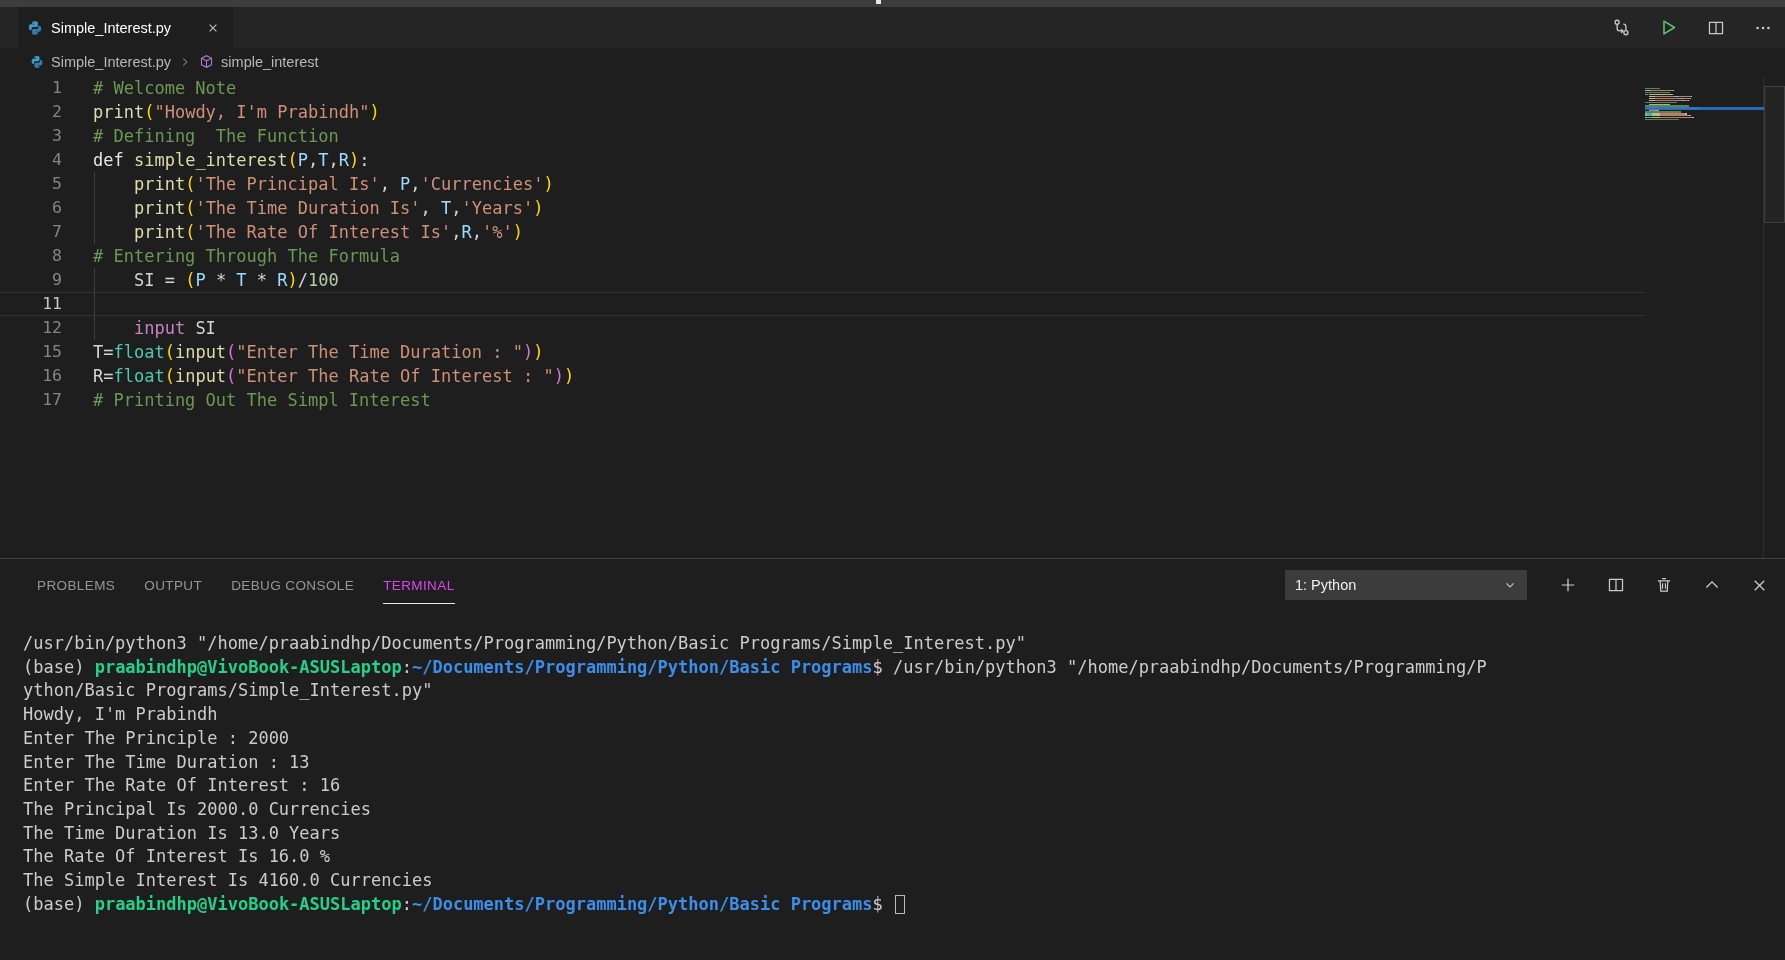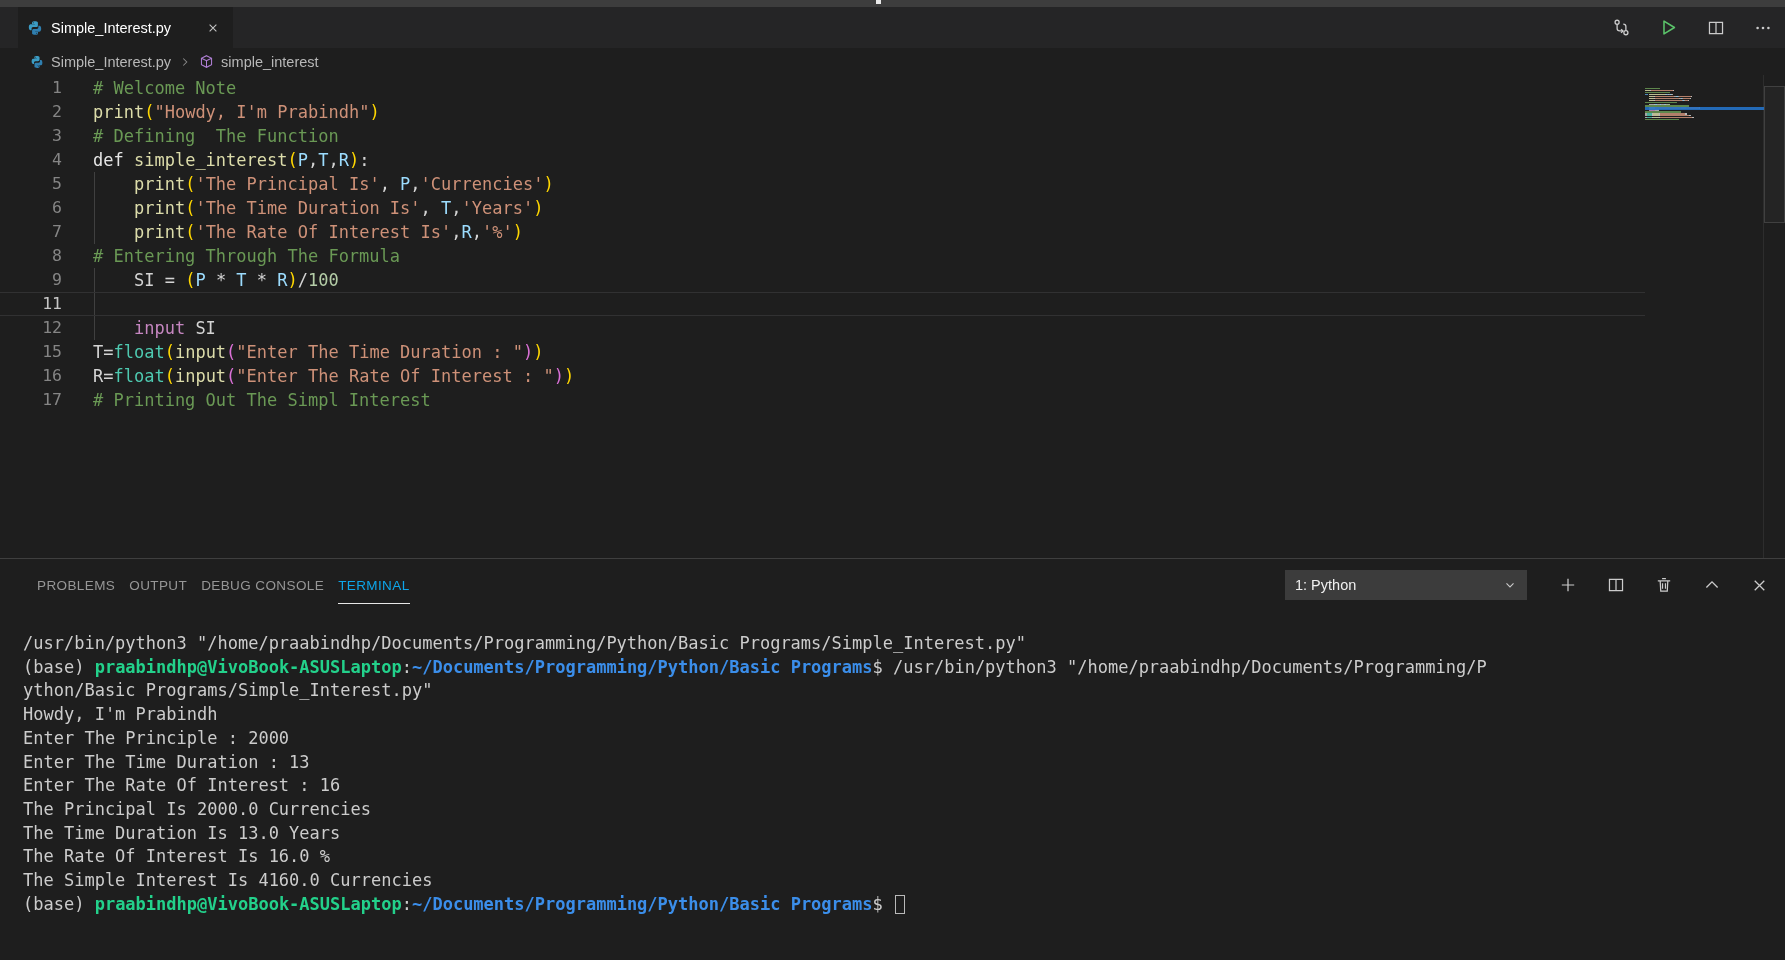--- a/index.html
+++ b/index.html
@@ -36,24 +36,24 @@
   .minimap{position:absolute;top:13px;right:21px;width:119px;cursor:pointer;}
   .mm-row{height:1.35px;margin-bottom:0.6px;font-size:0;white-space:nowrap;}
   .mm-seg{display:inline-block;height:1.35px;opacity:.85;}
   .mm-current{position:absolute;left:0;right:0;height:3.4px;background:#2472c8;opacity:.9;}
   .editor-vline{position:absolute;top:0;bottom:0;right:21px;width:1px;background:rgba(255,255,255,.07);}
   .scrollbar{position:absolute;top:11px;right:0;width:21px;height:137px;box-sizing:border-box;
              border:1px solid rgba(255,255,255,.13);background:rgba(121,121,121,.08);cursor:pointer;}
   
   .panel{position:absolute;top:558px;left:0;right:0;bottom:0;background:#1e1e1e;border-top:1px solid #3f3f3f;}
   .panel-header{position:relative;height:52px;}
-  .panel-tabs{display:flex;gap:14px;padding-left:37px;height:52px;align-items:center;}
+  .panel-tabs{display:flex;gap:29px;padding-left:37px;height:52px;align-items:center;}
   .panel-tab{position:relative;color:#969696;font-size:13.5px;letter-spacing:.4px;height:52px;
              display:flex;align-items:center;cursor:pointer;}
-  .panel-tab.active{color:#0ea5e9;}
+  .panel-tab.active{color:#d946ef;}
   .panel-tab.active::after{content:"";position:absolute;left:0;right:0;bottom:7px;height:1px;background:#e7e7e7;}
   .panel-controls{position:absolute;right:16px;top:0;height:52px;display:flex;align-items:center;gap:29px;}
   .terminal-select{width:242px;height:30px;background:#3c3c3c;color:#f0f0f0;font-size:14.5px;
                    display:flex;align-items:center;justify-content:space-between;
                    padding:0 10px;box-sizing:border-box;margin-right:2px;cursor:pointer;}
   .picon{width:19px;height:19px;display:flex;align-items:center;justify-content:center;cursor:pointer;}
   .terminal{position:absolute;top:73px;left:23px;right:6px;color:#cccccc;white-space:pre;
             font-family:"DejaVu Sans Mono","Liberation Mono",monospace;font-size:17px;line-height:23.7px;}
   .t-w{color:#cccccc;} .t-g{color:#23d18b;font-weight:bold;} .t-b{color:#3b8eea;font-weight:bold;}
   .cursor{display:inline-block;width:10px;height:19px;border:1.5px solid #b9b9b9;

